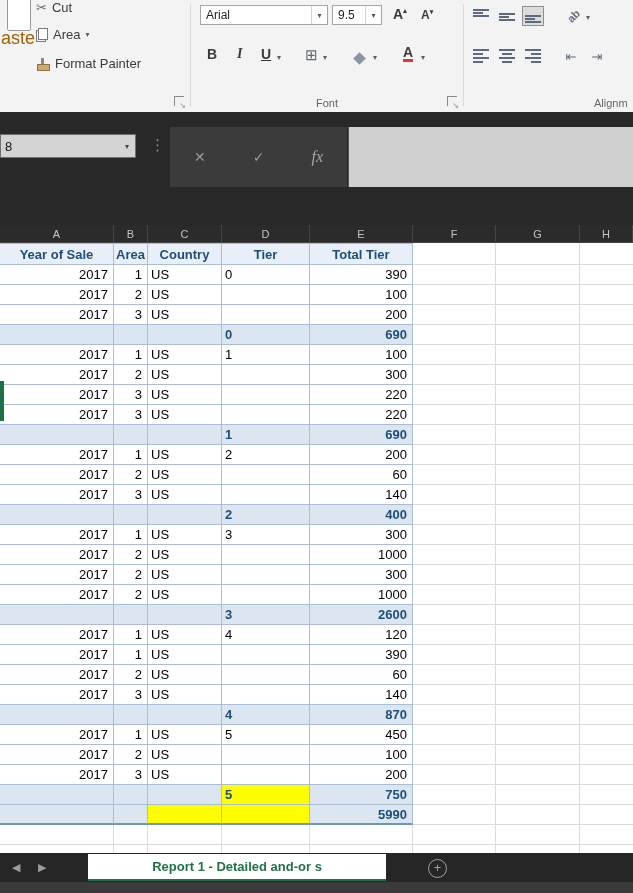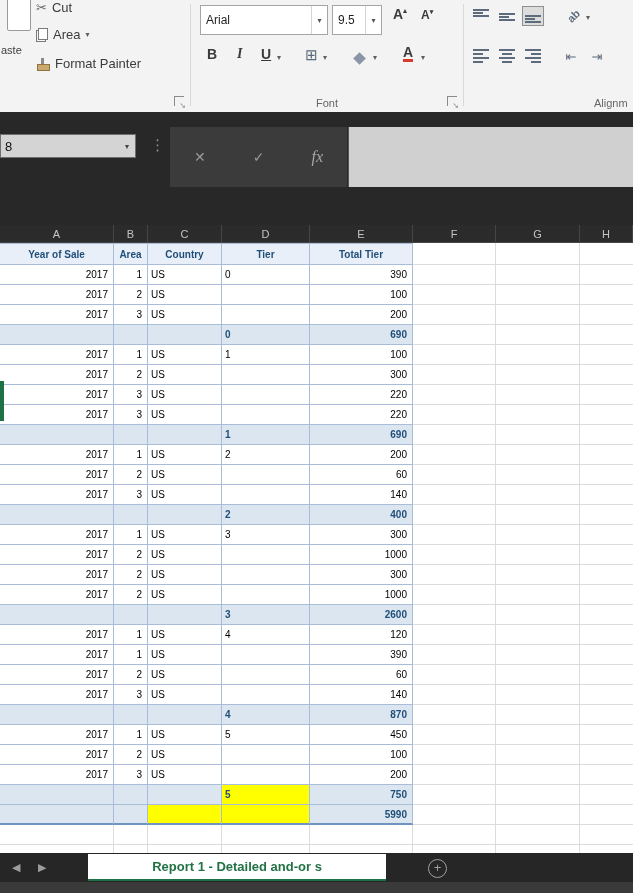--- a/index.html
+++ b/index.html
@@ -16,33 +16,33 @@
              font-size:11px;color:#666}
   .launcher{position:absolute;right:6px;bottom:6px;width:9px;height:9px;
             border-left:1px solid #8a8a8a;border-top:1px solid #8a8a8a}
   .launcher::after{content:"↘";position:absolute;right:-2px;bottom:-4px;
                    font-size:8px;color:#8a8a8a}
   .cmd{position:absolute;display:flex;align-items:center;gap:5px;font-size:13px;color:#3b3b3b}
   .dd{font-size:8px;color:#5f5f5f}
   
   .paste-icon{position:absolute;left:7px;top:-7px;width:22px;height:36px;background:#fff;
               border:1px solid #9a9a9a;border-radius:2px}
-  .paste-label{position:absolute;left:1px;top:44px;font-size:11px;color:#404040}
+  .paste-label{position:absolute;left:1px;top:28px;font-size:18px;color:#a16207}
   .scissors{font-size:13px;color:#6a6a6a}
   .copy-icon{position:relative;width:12px;height:14px}
   .copy-icon::after{content:"";position:absolute;right:0;top:0;width:8px;height:10px;
                     border:1px solid #7a7a7a;background:#fff}
   .copy-icon::before{content:"";position:absolute;left:0;bottom:0;width:8px;height:10px;
                      border:1px solid #7a7a7a;background:#f6f6f6}
   .fp-icon{position:relative;width:14px;height:14px}
   .fp-icon::before{content:"";position:absolute;left:1px;top:7px;width:11px;height:5px;
                    background:#caa86f;border:1px solid #8f7440}
   .fp-icon::after{content:"";position:absolute;left:5px;top:1px;width:3px;height:6px;background:#8a8a8a}
   
-  .combo{position:absolute;height:30px;background:#fff;border:1px solid #a5a5a5;
+  .combo{position:absolute;height:20px;background:#fff;border:1px solid #a5a5a5;
          font-size:12px;color:#1f1f1f;display:flex;align-items:center;box-sizing:border-box}
   .combo .val{flex:1;padding-left:5px;overflow:hidden;white-space:nowrap}
   .combo .ddb{width:15px;align-self:stretch;display:flex;align-items:center;justify-content:center;
               border-left:1px solid #d5d5d5;color:#555;font-size:8px}
   .fontbtn{position:absolute;font-weight:bold;font-size:14px;color:#3b3b3b}
   .sizecaret{font-size:7px;vertical-align:super;color:#3b3b3b}
   .btn-i{font-style:italic;font-family:"Liberation Serif",serif}
   .btn-u{text-decoration:underline}
   .borders-glyph{font-size:15px;color:#5d6b7c;font-weight:normal}
   .bucket{display:inline-block;width:9px;height:9px;background:#8a95a5;transform:rotate(45deg)}
@@ -93,21 +93,21 @@
   .sheet{position:absolute;top:243px;left:0;width:633px;height:610px;background-color:#fff;
     background-image:
       repeating-linear-gradient(180deg, transparent 0, transparent 19px, #dcdcdc 19px, #dcdcdc 20px),
       linear-gradient(#dcdcdc,#dcdcdc),linear-gradient(#dcdcdc,#dcdcdc),linear-gradient(#dcdcdc,#dcdcdc),
       linear-gradient(#dcdcdc,#dcdcdc),linear-gradient(#dcdcdc,#dcdcdc),linear-gradient(#dcdcdc,#dcdcdc),
       linear-gradient(#dcdcdc,#dcdcdc);
     background-size:100% 100%,1px 100%,1px 100%,1px 100%,1px 100%,1px 100%,1px 100%,1px 100%;
     background-position:0 2px,113px 0,147px 0,221px 0,309px 0,412px 0,495px 0,579px 0;
     background-repeat:no-repeat}
   .xtable{position:absolute;left:0;top:0;width:414px}
-  .xrow{display:flex;height:20px;line-height:20px;font-size:10px}
+  .xrow{display:flex;height:20px;line-height:20px;font-size:13px}
   .xrow.hdr{height:22px;line-height:22px}
   .xcell{box-sizing:border-box;border-right:1px solid #a9bdd8;border-bottom:1px solid #a9bdd8;
          background:#fff;overflow:hidden;white-space:nowrap;color:#000}
   .hdr .xcell{background:#e9eff8;font-weight:bold;color:#1f4e79;text-align:center;
               border-top:1px solid #a9bdd8}
   .w0{width:114px}.w1{width:34px}.w2{width:74px}.w3{width:88px}.w4{width:103px}
   .col-a,.col-b,.col-e{text-align:right;padding-right:5px}
   .col-c,.col-d{text-align:left;padding-left:3px}
   .sub .xcell,.tot .xcell{background:#dce6f1}
   .sub .col-d,.sub .col-e,.tot .col-e{font-weight:bold;color:#1f4e79}

